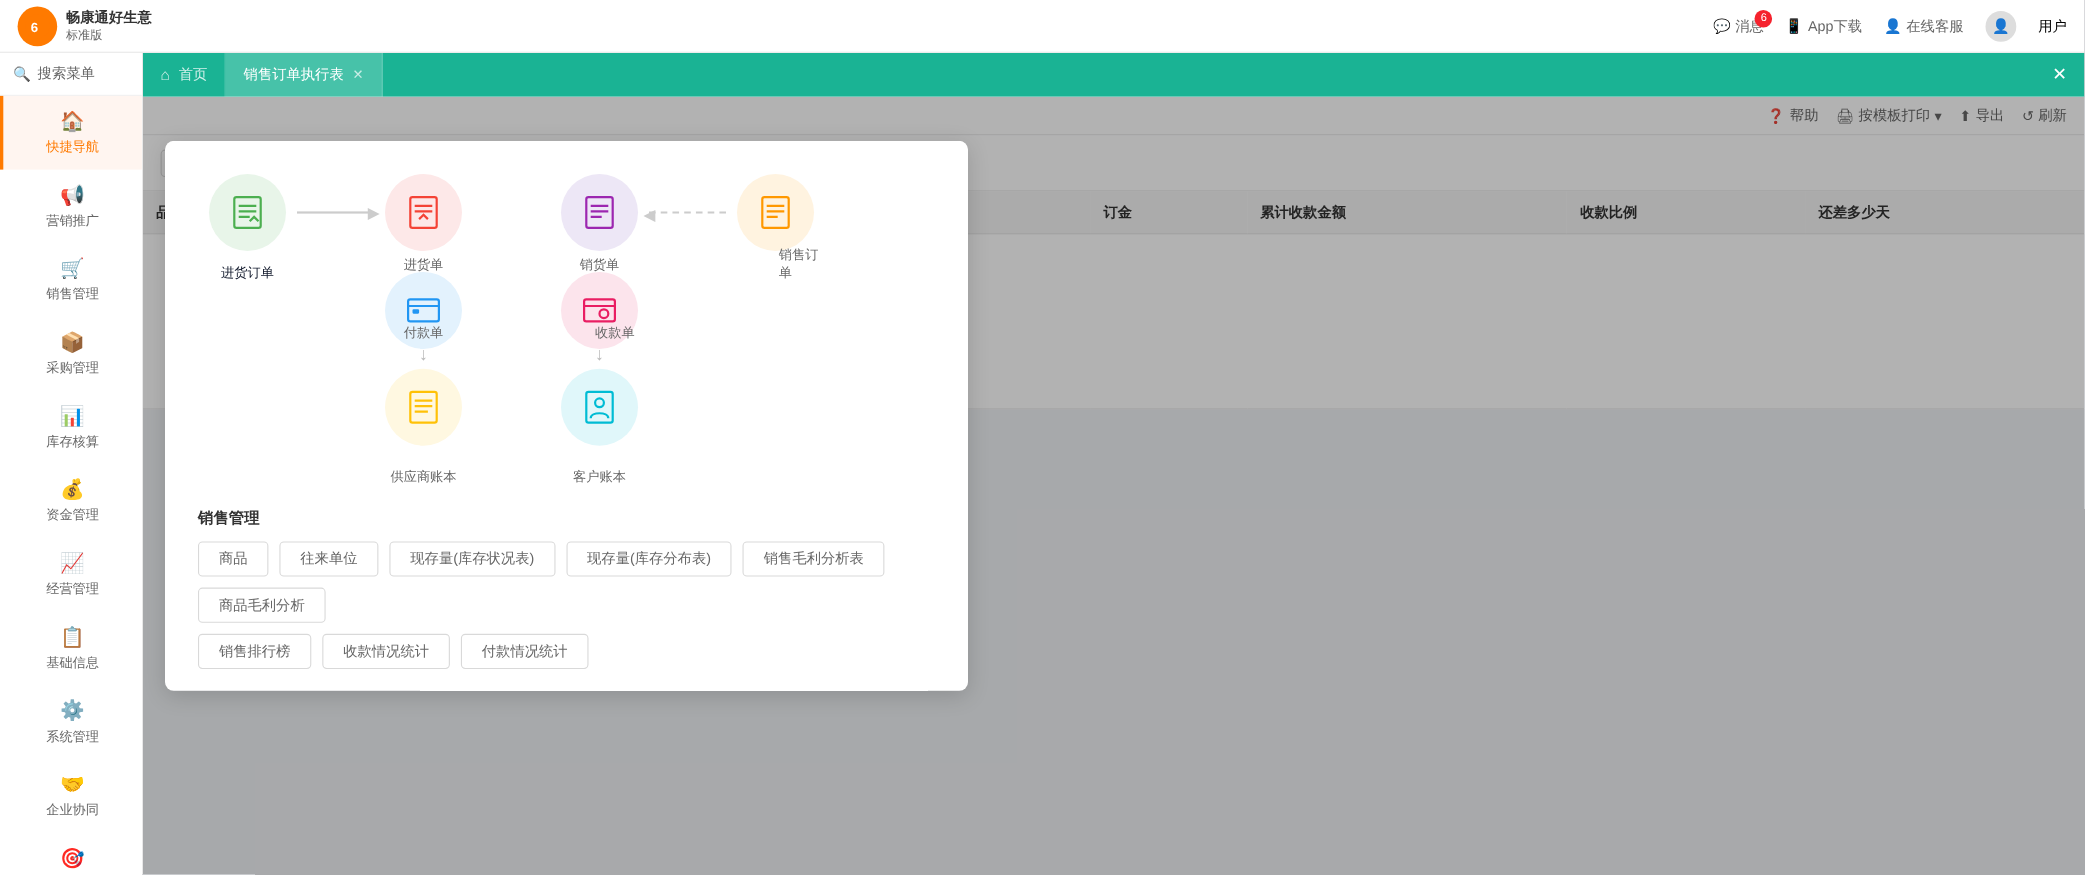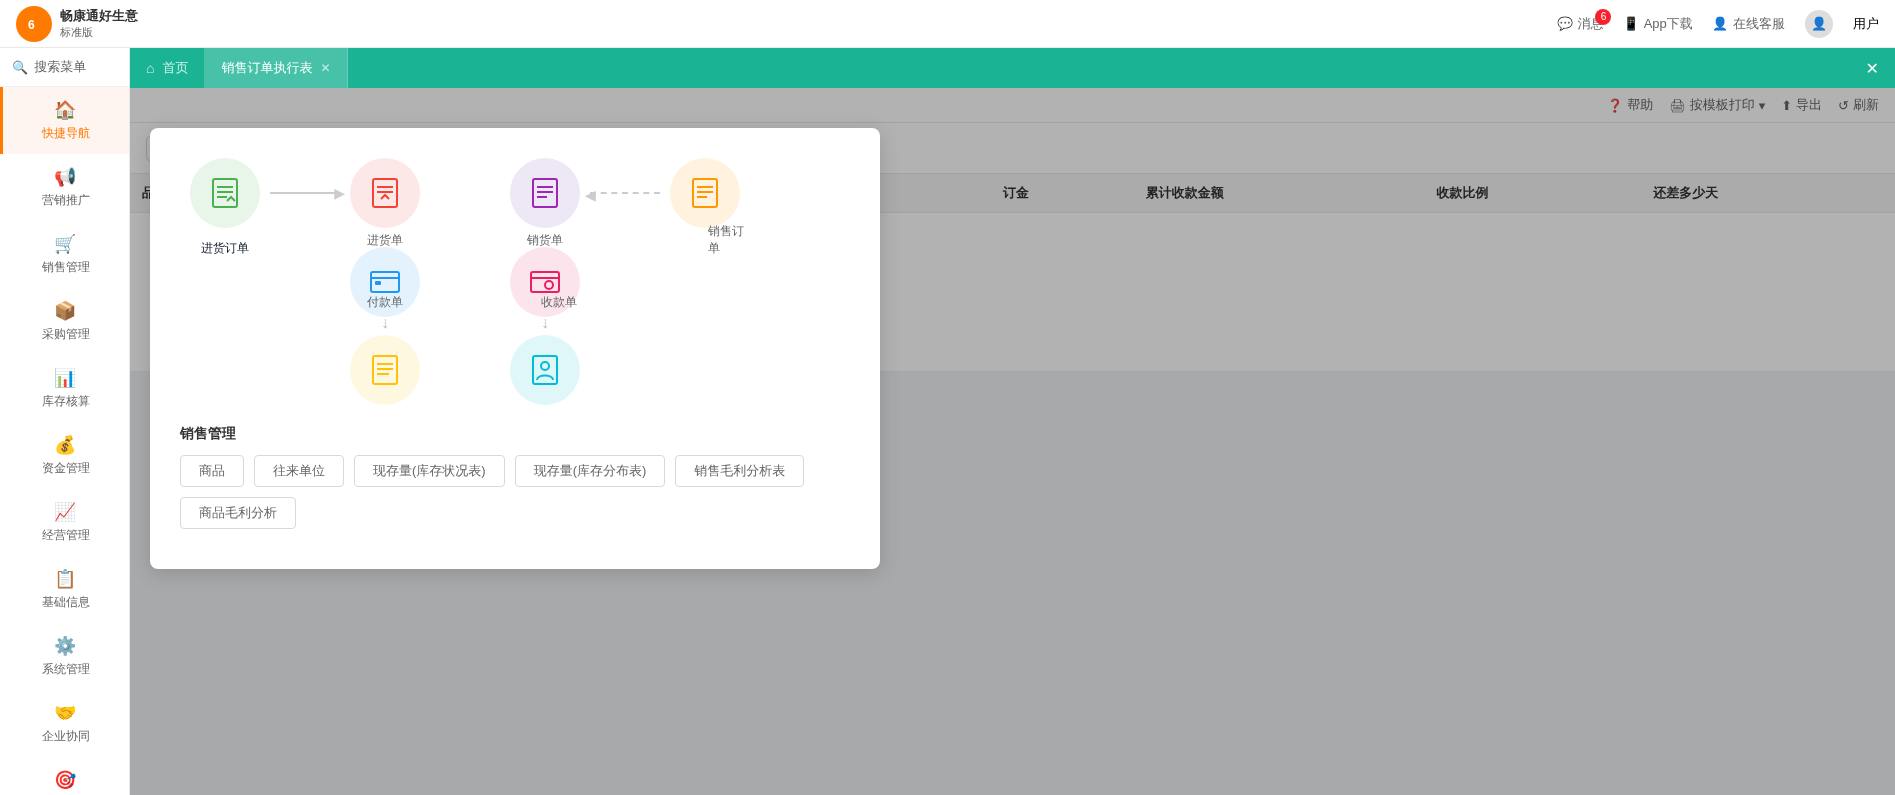--- a/index.html
+++ b/index.html
@@ -705,31 +705,45 @@
                     <rect x="6" y="4" width="24" height="28" rx="2" fill="none" stroke="#00bcd4" stroke-width="2"></rect>
                     <circle cx="18" cy="14" r="4" fill="none" stroke="#00bcd4" stroke-width="2"></circle>
                     <path d="M10 28 C10 22 26 22 26 28" fill="none" stroke="#00bcd4" stroke-width="2"></path>
                   </svg>
               </div>
             </div>
             <div></div>
             <div></div>
           </div>
 
+          <div style="display:grid; grid-template-columns: 90px 70px 90px 70px 90px 70px 90px; justify-items:center; margin-bottom:20px;">
+            <div></div>
+            <div></div>
+            <div style="font-size:12px;color:#666;">供应商账本</div>
+            <div></div>
+            <div style="font-size:12px;color:#666;">客户账本</div>
+            <div></div>
+            <div></div>
+          </div>
 
           <div class="common-functions">
             <div class="common-title">销售管理</div>
             <div class="func-btn-row">
               <button class="func-btn">商品</button>
               <button class="func-btn">往来单位</button>
               <button class="func-btn">现存量(库存状况表)</button>
               <button class="func-btn">现存量(库存分布表)</button>
               <button class="func-btn">销售毛利分析表</button>
               <button class="func-btn">商品毛利分析</button>
             </div>
+            <div class="func-btn-row">
+              <button class="func-btn">销售排行榜</button>
+              <button class="func-btn">收款情况统计</button>
+              <button class="func-btn">付款情况统计</button>
+            </div>
           </div>
 
         </div>
       </div>
 
     </div>
   </div>
 </div>
 
 </body></html>

